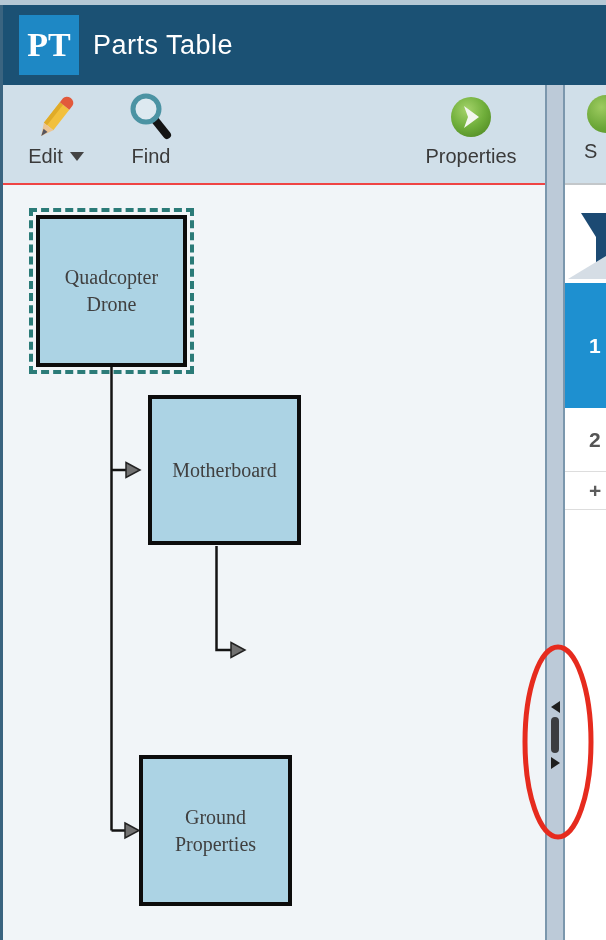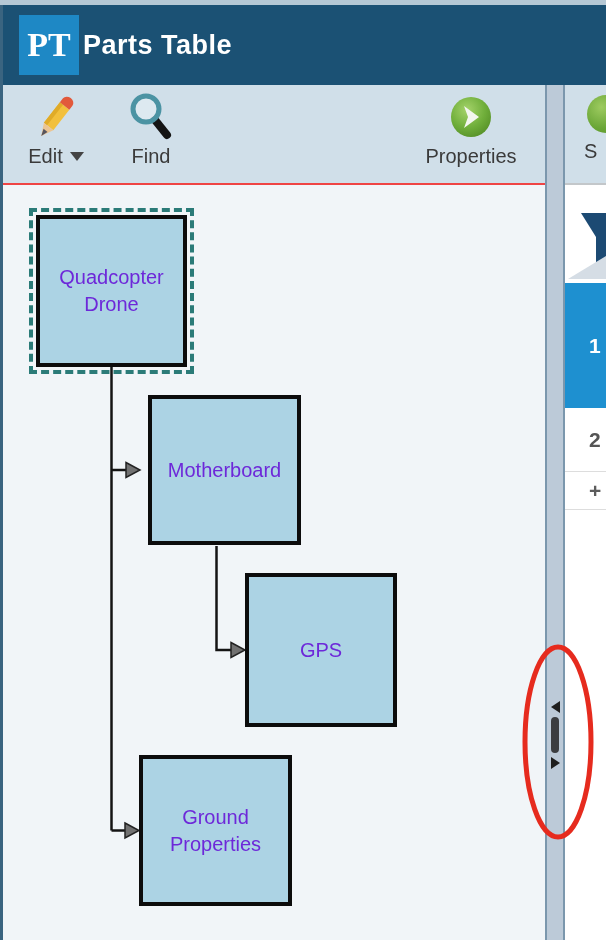--- a/index.html
+++ b/index.html
@@ -23,21 +23,21 @@
     position: absolute; left: 0; top: 5px; width: 606px; height: 80px;
     background: #1b5174; display: flex; align-items: center;
   }
   .logo-box {
     width: 60px; height: 60px; margin-left: 19px;
     background: #1e88c5; color: #ffffff;
     font-family: "Liberation Serif", serif; font-weight: bold; font-size: 34px;
     display: flex; align-items: center; justify-content: center;
   }
   .app-title {
-    color: #ffffff; font-size: 27px; margin-left: 4px; font-weight: 700;
+    color: #ffffff; font-size: 27px; margin-left: 14px; font-weight: 400;
     letter-spacing: 0.5px;
   }
   
   .toolbar {
     position: absolute; left: 0; top: 85px; width: 548px; height: 100px;
     background: #d0dfe9; border-bottom: 2px solid #ef4444;
   }
   .tb-btn {
     position: absolute; top: 6px; height: 88px;
     display: flex; flex-direction: column; align-items: center;
@@ -59,22 +59,23 @@
     position: absolute; left: 3px; top: 187px; width: 542px; height: 753px;
     background: #f1f5f8;
   }
   .edges-svg {
     position: absolute; left: -3px; top: -187px; width: 548px; height: 940px;
     pointer-events: none;
   }
   .node {
     position: absolute; background: #acd3e4; border: 4px solid #0c0c0c;
     display: flex; align-items: center; justify-content: center;
-    text-align: center; font-size: 20px; color: #6d28d9; line-height: 1.35;
+    text-align: center; font-size: 20px; color: #404040; line-height: 1.35;
     padding: 2px;
+    font-family: Liberation Serif, serif;
   }
   .node.selected { outline: 4px dashed #2b7b78; outline-offset: 3px; }
   
   .node-quadcopter { left: 33px; top: 28px; width: 151px; height: 152px; }
   .node-motherboard { left: 137px; top: 208px; width: 153px; height: 150px; margin-left: 8px; }
   .node-gps { left: 242px; top: 386px; width: 152px; height: 154px; }
   .node-ground { left: 136px; top: 568px; width: 153px; height: 151px; }
   
   .splitter {
     position: absolute; left: 545px; top: 85px; width: 20px; height: 855px;
@@ -210,21 +211,20 @@
 
     <path d="M111.5 830.5 L125 830.5" stroke="#141414" stroke-width="2.5" fill="none"></path>
     <polygon points="125,823 139,830.5 125,838" fill="#717171" stroke="#222" stroke-width="1.5"></polygon>
 
     <path d="M216.5 546 L216.5 650 L231 650" stroke="#141414" stroke-width="2.5" fill="none"></path>
     <polygon points="231,642.5 245,650 231,657.5" fill="#717171" stroke="#222" stroke-width="1.5"></polygon>
   </svg>
 
   <div class="node node-quadcopter selected">Quadcopter Drone</div>
   <div class="node node-motherboard">Motherboard</div>
-  <div class="node node-gps">GPS</div>
   <div class="node node-ground">Ground Properties</div>
 </div>
 
 <div class="splitter">
   <div class="collapse-left"></div>
   <div class="drag-bar"></div>
   <div class="expand-right"></div>
 </div>
 
 <div class="right-panel">

